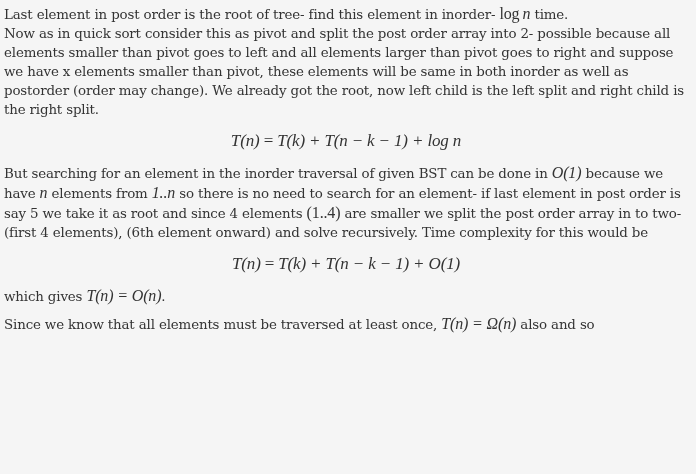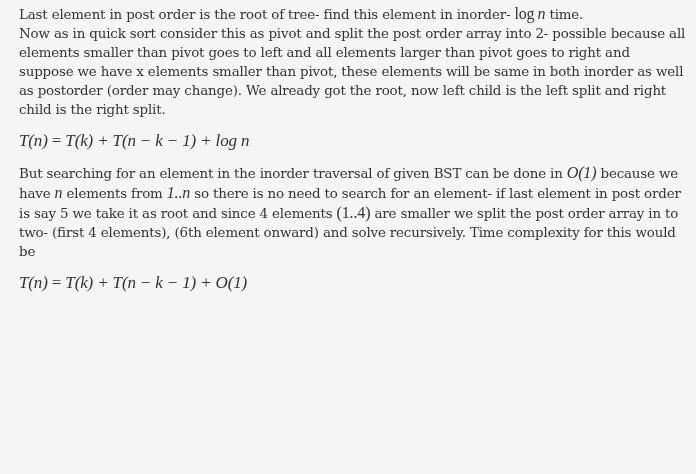--- a/index.html
+++ b/index.html
@@ -10,34 +10,35 @@
     body {
       width: 696px;
       height: 474px;
       overflow: hidden;
       font-family: "DejaVu Serif", "Liberation Serif", serif;
       color: #333333;
       font-size: 13.4px;
       line-height: 19px;
     }
     .page {
-      padding: 4px 8px 0 19px;
+      padding: 4px 8px 0 4px;
       letter-spacing: -0.15px;
     }
     p {
       margin: 0 0 8px 0;
     }
     .math {
       font-family: "Liberation Serif", "DejaVu Serif", serif;
       font-size: 16px;
     }
     .mi {
       font-style: italic;
     }
     .display {
+      text-align: center;
       font-family: "Liberation Serif", "DejaVu Serif", serif;
       font-size: 17px;
       margin: 12px 0 12px 0;
       line-height: 20px;
     }
     .p1 { margin-bottom: 10px; }
   </style>
 </head>
 <body>
 
@@ -59,16 +60,22 @@
   <p>
     <span>But searching for an element in the inorder traversal of given BST can be done in </span><span class="math mi">O(1)</span><span> because we have </span><span class="math mi">n</span><span> elements from </span><span class="math mi">1..n</span><span> so there is no need to search for an element- if last element in post order is say 5 we take it as root and since 4 elements </span><span class="math">(1..4)</span><span> are smaller we split the post order array in to two- (first 4 elements), (6th element onward) and solve recursively. Time complexity for this would be</span>
   </p>
 
   <div class="display">
     <span class="mi">T(n)</span>
     =
     <span class="mi">T(k) + T(n − k − 1) + O(1)</span>
   </div>
 
+  <p>
+    <span>which gives </span><span class="math mi">T(n) = O(n)</span><span>.</span>
+  </p>
 
+  <p>
+    <span>Since we know that all elements must be traversed at least  once, </span><span class="math mi">T(n) = Ω(n)</span><span> also and so</span>
+  </p>
 
 
 </div>
 
 </body></html>

